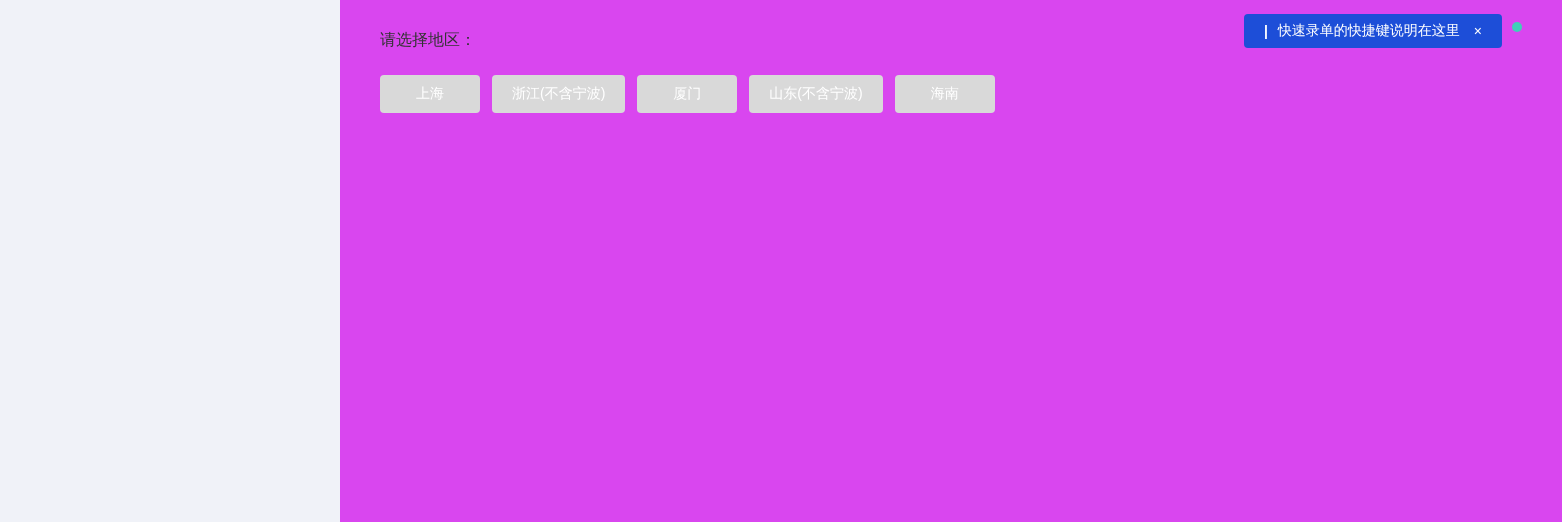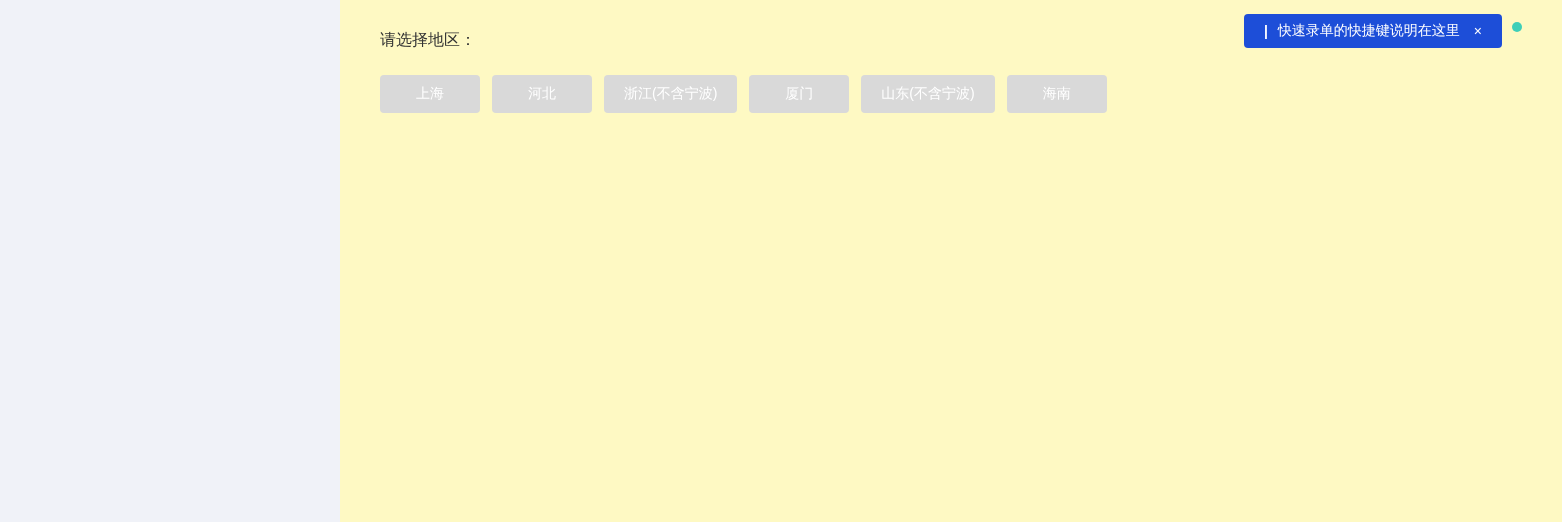--- a/index.html
+++ b/index.html
@@ -25,21 +25,21 @@
       height: 522px;
       background: #f0f2f8;
     }
 
     .main-content {
       position: absolute;
       left: 340px;
       top: 0;
       right: 0;
       height: 522px;
-      background: #fef9c3;
+      background: #d946ef;
       padding: 30px 40px;
     }
 
     .page-title {
       font-size: 16px;
       color: #333;
       font-weight: normal;
       margin-bottom: 24px;
     }
 
@@ -103,21 +103,20 @@
   </style>
 </head>
 <body>
 
 <div class="left-sidebar"></div>
 
 <div class="main-content">
   <div class="page-title">请选择地区：</div>
   <div class="region-buttons">
   <button class="region-btn">上海</button>
-      <button class="region-btn">河北</button>
       <button class="region-btn">浙江(不含宁波)</button>
       <button class="region-btn">厦门</button>
       <button class="region-btn">山东(不含宁波)</button>
       <button class="region-btn">海南</button>
     </div>
 </div>
 
 <div class="tooltip-banner">
   <span>快速录单的快捷键说明在这里</span>
   <span class="tooltip-close">×</span>

